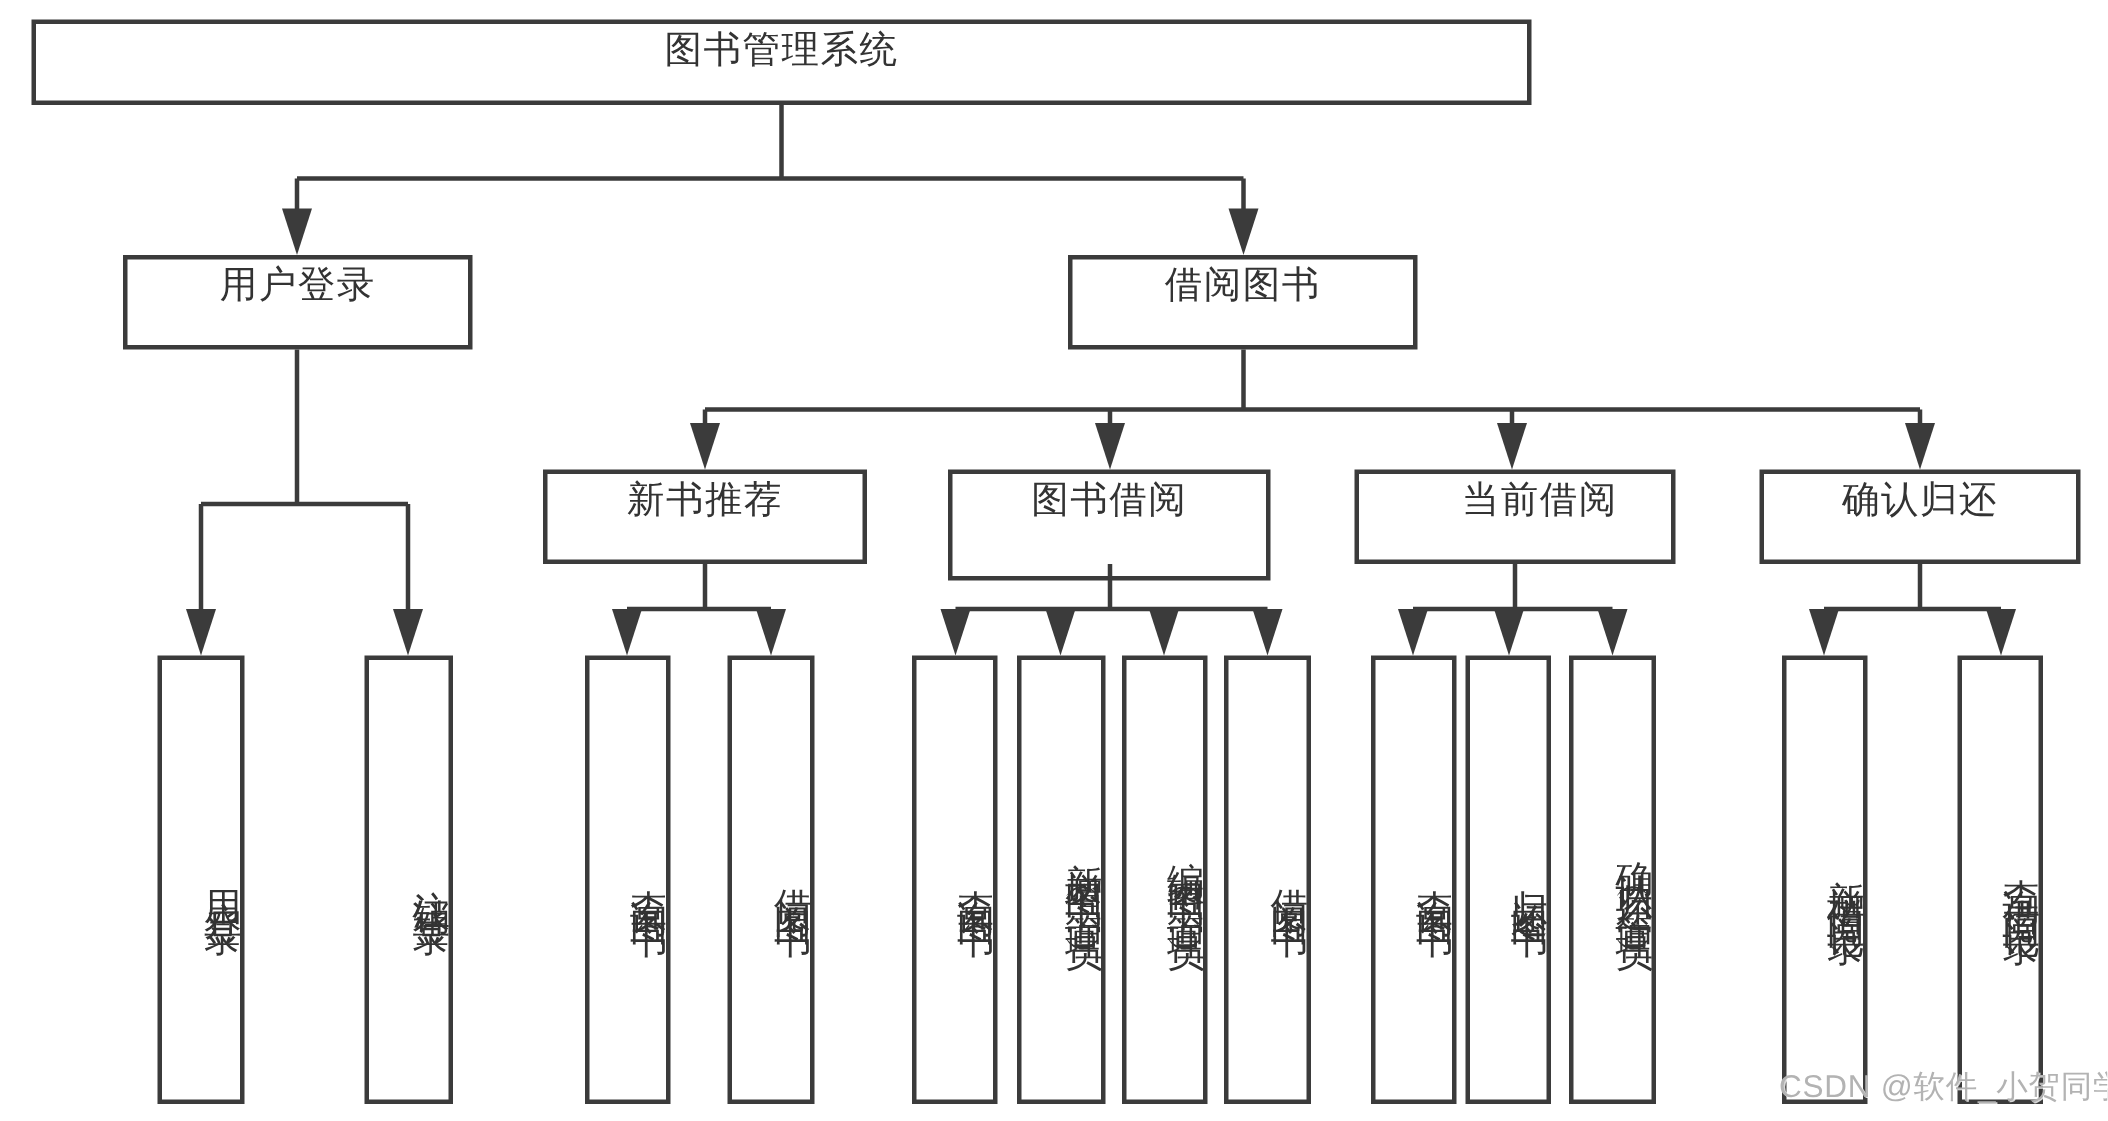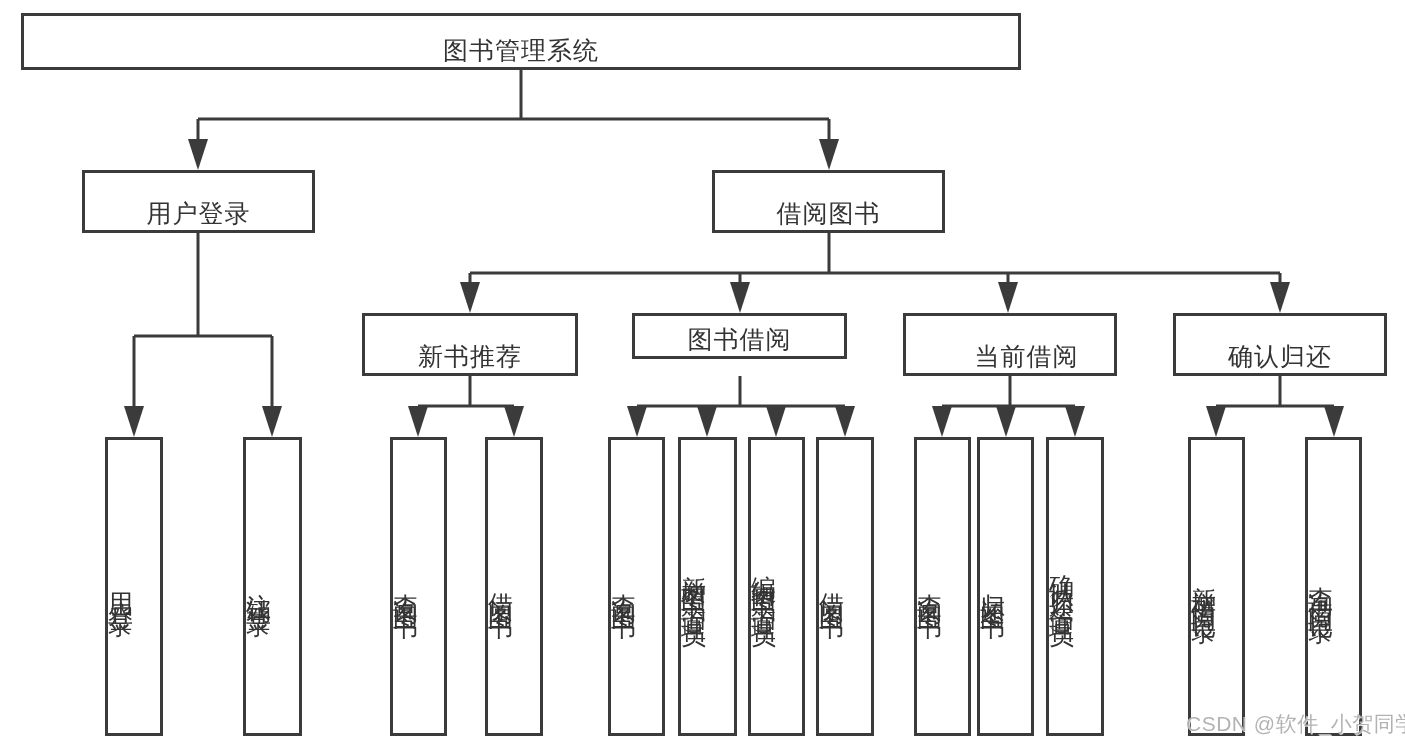--- a/index.html
+++ b/index.html
@@ -16,21 +16,21 @@
     left: 0; top: 0;
     z-index: 2;
   }
   .node {
     position: absolute;
     box-sizing: border-box;
     border: 3px solid #3b3b3b;
     background: #ffffff;
     color: #333333;
     display: flex;
-    align-items: flex-end;
+    align-items: flex-start;
     justify-content: center;
     z-index: 1;
   }
   .h-node { font-size: 25px; letter-spacing: 1px; white-space: nowrap; }
   .v-node {
     writing-mode: vertical-rl;
     text-orientation: mixed;
     font-size: 25px;
     letter-spacing: 7px;
     line-height: 1;
@@ -92,21 +92,21 @@
   <div class="node h-node" style="left:82px; top:170px; width:233px; height:63px;">
     <span>用户登录</span>
   </div>
   <div class="node h-node" style="left:712px; top:170px; width:233px; height:63px;">
     <span>借阅图书</span>
   </div>
 
   <div class="node h-node" style="left:362px; top:313px; width:216px; height:63px;">
     <span>新书推荐</span>
   </div>
-  <div class="node h-node" style="left:632px; top:313px; width:215px; height:46px;">
+  <div class="node h-node" style="left:632px; top:313px; width:215px; height:74px;">
     <span>图书借阅</span>
   </div>
   <div class="node h-node" style="left:903px; top:313px; width:214px; height:63px;padding-left:33px;">
     <span>当前借阅</span>
   </div>
   <div class="node h-node" style="left:1173px; top:313px; width:214px; height:63px;">
     <span>确认归还</span>
   </div>
 
   <div class="node v-node" style="left:105px; top:437px; width:58px; height:299px;">

